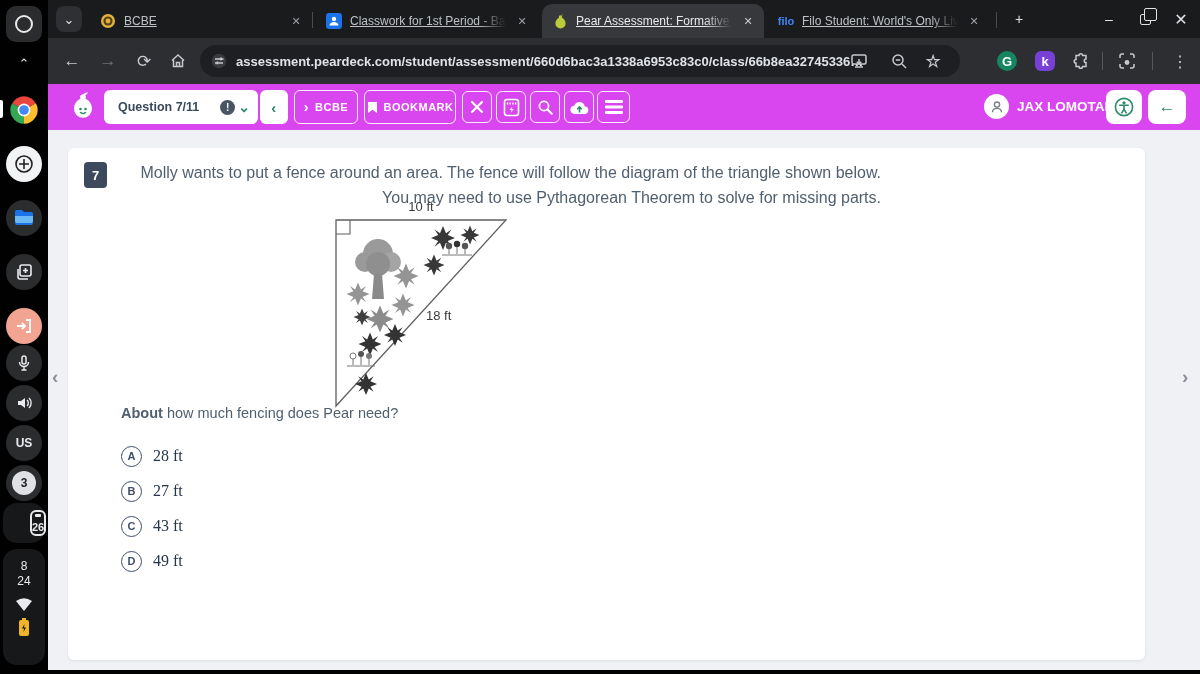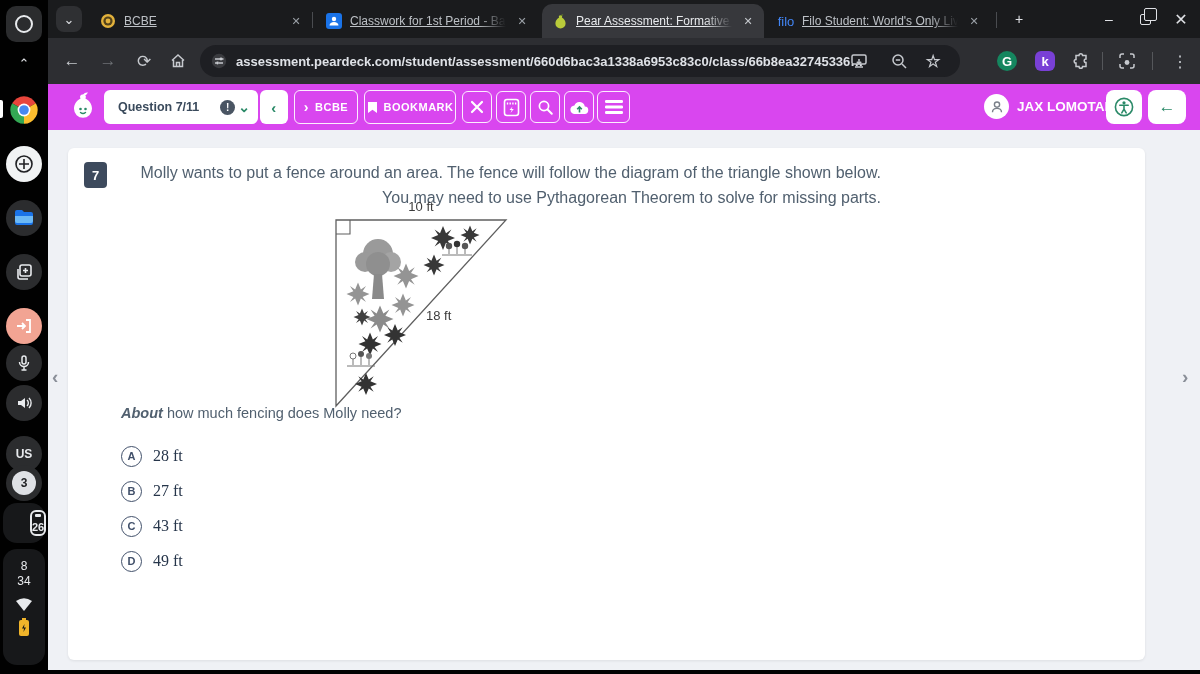--- a/index.html
+++ b/index.html
@@ -67,21 +67,21 @@
   #btn-accessibility { left:1058px; width:36px; }
   #btn-exit { left:1100px; font-size:17px; }
 
   
   #content { position:absolute; top:130px; left:0; right:0; height:540px; background:#eff1f5; }
   #card { position:absolute; left:20px; top:18px; width:1077px; height:512px; background:#fff; border-radius:6px; box-shadow:0 1px 3px rgba(0,0,0,.08); }
   #q-badge { position:absolute; left:16px; top:14px; width:23px; height:26px; background:#3d4a5d; color:#fff; border-radius:4px; font-size:13px; font-weight:bold; display:flex; align-items:center; justify-content:center; }
   #q-text { position:absolute; left:53px; top:13px; width:760px; font-size:16px; line-height:1.55; color:#51606f;text-align:right; }
   #diagram { position:absolute; left:238px; top:50px; }
   #prompt { position:absolute; left:53px; top:257px; font-size:14.5px; color:#51606f; }
-  #prompt b { font-style:italic; }
+  #prompt b { }
   .opt { position:absolute; left:53px; height:24px; display:flex; align-items:center; gap:11px; }
   .opt-circ { width:21px; height:21px; border:1.4px solid #41506a; border-radius:50%; color:#41506a; font-size:11px; font-weight:bold; display:flex; align-items:center; justify-content:center; }
   .opt-val { font-family:"Liberation Serif", serif; font-size:16px; color:#26354a; }
   .pager { position:absolute; font-size:19px; font-weight:bold; color:#8a8f98; top:236px; }
   #pager-left { left:4px; } #pager-right { left:1134px; }
   #bottomstrip { position:absolute; bottom:0; left:0; right:0; height:4px; background:#020202; }
   svg { display:block; }
 </style>
 </head>
 <body>
@@ -131,35 +131,35 @@
       <rect x="7" y="2" width="4" height="8" rx="2" fill="none" stroke="#e8eaed" stroke-width="1.5"></rect>
       <path d="M4.5 8a4.5 4.5 0 0 0 9 0 M9 12.5V16 M6.5 16h5" fill="none" stroke="#e8eaed" stroke-width="1.5"></path>
     </svg>
   </div>
   <div class="shelf-item circ" style="top:385px;">
     <svg width="18" height="18" viewBox="0 0 18 18">
       <path d="M3 7h3l4-3v10l-4-3H3z" fill="#e8eaed"></path>
       <path d="M12 6a4 4 0 0 1 0 6 M14 4a7 7 0 0 1 0 10" fill="none" stroke="#e8eaed" stroke-width="1.4"></path>
     </svg>
   </div>
-  <div class="shelf-item circ" style="top:436px;">
+  <div class="shelf-item circ" style="top:425px;">
     <span id="kb-label">US</span>
   </div>
   <div class="shelf-item circ" style="top:465px;">
     <div id="notif-inner">3</div>
   </div>
   <div class="shelf-group" style="top:503px; height:40px; display:flex; align-items:center; justify-content:center;">
     <div id="cal-box">
         <span>26</span>
       </div>
   </div>
   <div class="shelf-group" style="top:549px; height:116px; padding-top:10px;">
     <div id="clock">
       <div>8</div>
-      <div>34</div>
+      <div>24</div>
     </div>
     <svg width="20" height="16" viewBox="0 0 20 16" style="margin:8px auto 0;">
       <path d="M10 14 L2 4 Q10 -1.5 18 4 Z" fill="#e8eaed"></path>
     </svg>
     <svg width="12" height="19" viewBox="0 0 12 19" style="margin:5px auto 0;">
       <rect x="4" y="0" width="4" height="2" fill="#f0b42a"></rect>
       <rect x="1" y="2" width="10" height="16" rx="2" fill="#f0b42a"></rect>
       <path d="M6.5 6 L4 10.5 h2 L5.5 14 L8 9.5 H6z" fill="#17181a"></path>
     </svg>
   </div>
@@ -200,21 +200,21 @@
         <svg width="13" height="15" viewBox="0 0 13 15">
             <path d="M6.5 1.2 C8 1.2 8.6 2.2 7.9 3.6 C10.4 5 11.6 7.3 11.6 9.4 A5.1 5.1 0 0 1 1.4 9.4 C1.4 7.3 2.6 5 5.1 3.6 C4.4 2.2 5 1.2 6.5 1.2 Z" fill="#b9cb3a"></path>
             <path d="M6.5 1.4 Q7.8 0 9.4 0.6 Q8.6 2 6.9 2.2z" fill="#6f8c27"></path>
           </svg>
       </span>
       <span class="tab-title">Pear Assessment: Formative an</span>
       <span class="tab-close">✕</span>
     </div>
 
     <div class="tab" style="left:720px;">
-      <span class="favicon" style="color:#4285f4; font-size:13px; font-weight:normal;">filo</span>
+      <span class="favicon" style="color:#4285f4; font-size:11px; font-weight:bold;">filo</span>
       <span class="tab-title">Filo Student: World's Only Live</span>
       <span class="tab-close">✕</span>
     </div>
     <div class="tab-sep" style="left:948px;"></div>
 
     <div class="win-btn" style="position:absolute; left:958px; top:6px;">+</div>
 
     <div class="win-controls">
       <div class="win-btn">–</div>
       <div class="win-btn">
@@ -401,21 +401,21 @@
           <use href="#burst8" fill="#333333" transform="translate(64,146) scale(1.15)"></use>
           <use href="#burst8" fill="#333333" transform="translate(89,137) scale(1.1)"></use>
           <circle cx="47" cy="158" r="3" fill="none" stroke="#777" stroke-width="1"></circle>
           <circle cx="55" cy="156" r="3" fill="#555"></circle>
             <circle cx="63" cy="158" r="3" fill="#777"></circle>
           <path d="M47 161v6 M55 159v8 M63 161v6 M41 168h28" stroke="#777" stroke-width="1"></path>
           <use href="#burst8" fill="#333333" transform="translate(60,186) scale(1.1)"></use>
         </g>
       </svg>
 
-      <div id="prompt"><b>About</b><span> how much fencing does Molly need?</span></div>
+      <div id="prompt"><b>About</b><span> how much fencing does Pear need?</span></div>
 
       <div class="opt" style="top:296px;">
         <span class="opt-circ">A</span>
         <span class="opt-val">28 ft</span>
       </div>
       <div class="opt" style="top:331px;">
         <span class="opt-circ">B</span>
         <span class="opt-val">27 ft</span>
       </div>
       <div class="opt" style="top:366px;">

